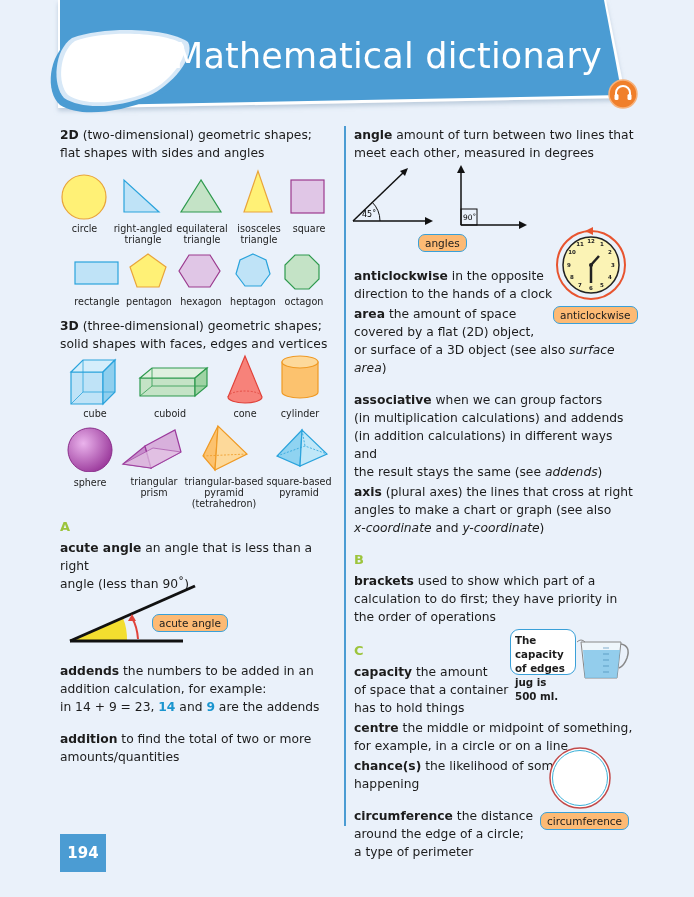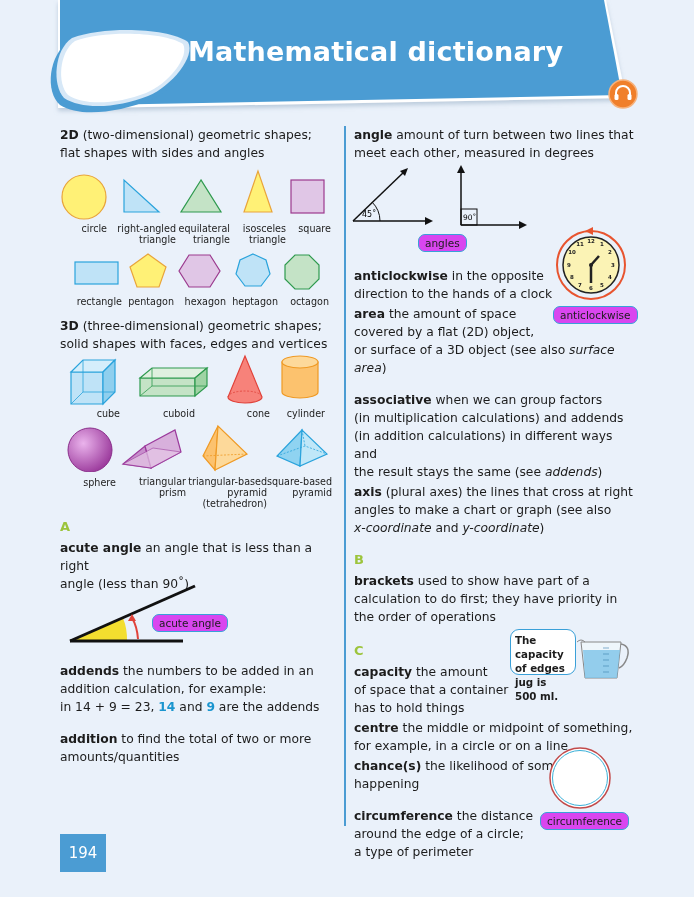--- a/index.html
+++ b/index.html
@@ -1,35 +1,35 @@
 <!DOCTYPE html>
 <html><head>
 <meta charset="utf-8">
 <style>
   html, body { margin:0; padding:0; }
   body { width:694px; height:897px; background:#eaf1fa; position:relative; overflow:hidden;
          font-family:"DejaVu Sans", sans-serif; color:#1c1c1c; }
   .banner { position:absolute; left:0; top:0; width:694px; height:120px; }
-  .title { position:absolute; left:188px; top:36px; font-family:"DejaVu Sans", sans-serif; font-weight:bold;
-           font-size:27px; color:#fff; letter-spacing:0.2px; }
+  .title { position:absolute; left:173px; top:36px; font-family:"DejaVu Sans", sans-serif; font-weight:normal;
+           font-size:35px; color:#fff; letter-spacing:0.2px; }
   .audio-btn { position:absolute; left:608px; top:79px; width:30px; height:30px; }
   .col { position:absolute; font-size:12.3px; line-height:18px; }
   .col p { margin:0; }
   .left { left:60px; top:126px; width:270px; }
   .right { left:354px; top:126px; width:280px; }
   .divider { position:absolute; left:344px; top:126px; width:1.5px; height:700px; background:#4b9cd3; }
   .b { font-weight:bold; }
   .i { font-style:italic; }
   .hl { color:#1a95cf; font-weight:bold;margin-top:27px; }
   .letter { color:#9cc43c; font-weight:bold; font-size:13px; }
-  .lbl { position:absolute; font-size:9.6px; text-align:right; line-height:11px; color:#222; }
-  .tag { position:absolute; border:1.5px solid #3aa0d8; border-radius:7px; background:#d946ef;
+  .lbl { position:absolute; font-size:9.6px; text-align:center; line-height:11px; color:#222; }
+  .tag { position:absolute; border:1.5px solid #3aa0d8; border-radius:7px; background:#fdba74;
          font-size:10.5px; padding:1px 6px; line-height:14px; color:#1c1c1c; }
   .pagenum { position:absolute; left:60px; top:834px; width:46px; height:38px; background:#4b9cd3;
-             color:#fff; font-weight:normal; font-size:15px; text-align:center; line-height:38px; }
+             color:#fff; font-weight:bold; font-size:15px; text-align:center; line-height:38px; }
   .abs { position:absolute; }
   .note { position:absolute; left:510px; top:629px; width:66px; height:46px; background:#fff;
           border:1.5px solid #3aa0d8; border-radius:9px; font-size:10.3px; line-height:14px;
           padding:3px 4px; font-weight:bold; box-sizing:border-box; }
 </style>
 </head>
 <body>
 
 <div class="banner">
   <svg width="694" height="120">
@@ -221,21 +221,21 @@
   <p><span>or surface of a 3D object (see also </span><span class="i">surface area</span><span>)</span></p>
   <p style="margin-top:14px"><span class="b">associative</span><span>  when we can group factors</span></p>
   <p>(in multiplication calculations) and addends</p>
   <p>(in addition calculations) in different ways and</p>
   <p><span>the result stays the same (see </span><span class="i">addends</span><span>)</span></p>
   <p style="margin-top:2px"><span class="b">axis</span><span>  (plural axes) the lines that cross at right</span></p>
   <p>angles to make a chart or graph (see also</p>
   <p><span class="i">x-coordinate</span><span> and </span><span class="i">y-coordinate</span><span>)</span></p>
 
   <p class="letter" style="margin-top:14px">B</p>
-  <p style="margin-top:3px"><span class="b">brackets</span><span>  used to show have part of a</span></p>
+  <p style="margin-top:3px"><span class="b">brackets</span><span>  used to show which part of a</span></p>
   <p>calculation to do first; they have priority in</p>
   <p>the order of operations</p>
 
   <p class="letter" style="margin-top:16px">C</p>
   <p style="margin-top:3px"><span class="b">capacity</span><span>  the amount</span></p>
   <p>of space that a container</p>
   <p>has to hold things</p>
   <p style="margin-top:2px"><span class="b">centre</span><span>  the middle or midpoint of something,</span></p>
   <p>for example, in a circle or on a line</p>
   <p style="margin-top:2px"><span class="b">chance(s)</span><span>  the likelihood of something</span></p>

